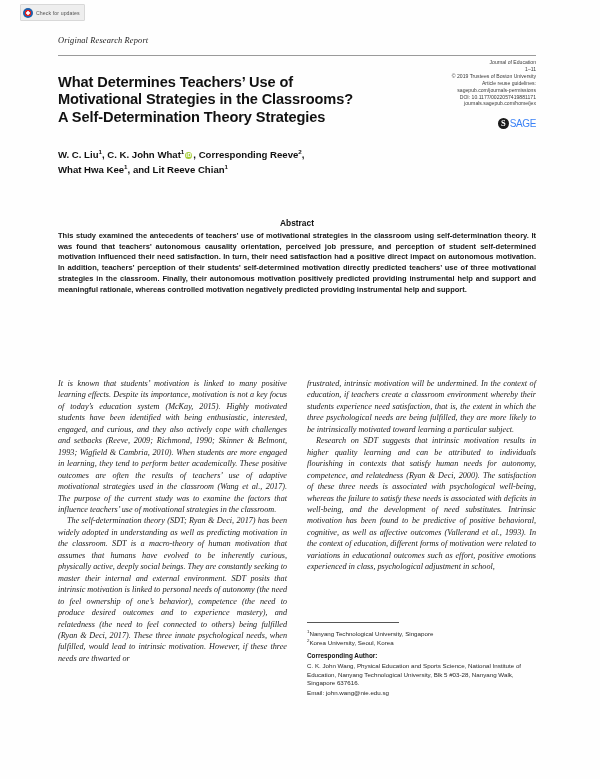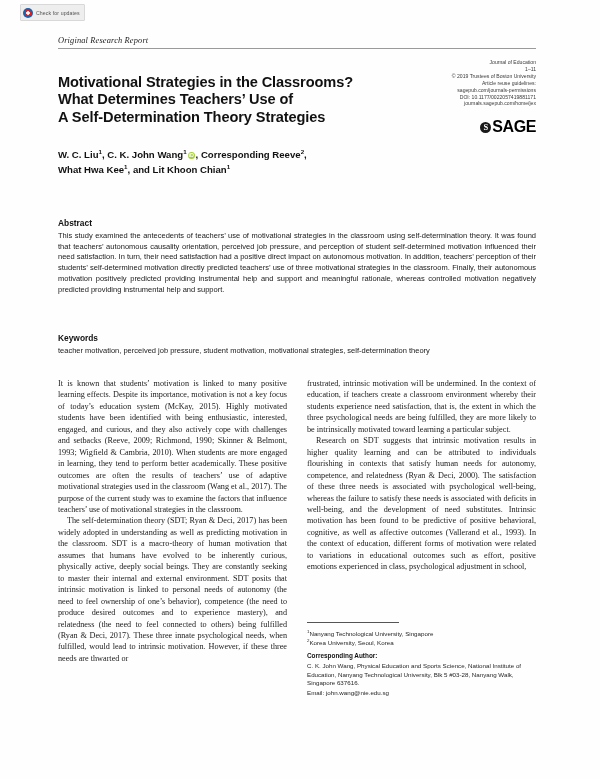--- a/index.html
+++ b/index.html
@@ -54,21 +54,21 @@
   
   .article-type {
     position: absolute;
     left: 58px;
     top: 36px;
     width: 478px;
     font-family: "Liberation Serif", serif;
     font-style: italic;
     font-size: 8.4px;
     color: #222;
-    padding-bottom: 3px;
+    padding-bottom: 10px;
     border-bottom: 0.8px solid #9a9a9a;
     letter-spacing: 0.15px;
   }
 
   
   .title {
     position: absolute;
     left: 58px;
     top: 64px;
     width: 330px;
@@ -110,24 +110,24 @@
     background: #1a1a1a;
     color: #fff;
     font-family: "Liberation Serif", serif;
     font-size: 8.5px;
     font-weight: bold;
     line-height: 11px;
     text-align: center;
   }
   .sage-word {
     font-family: "Liberation Sans", sans-serif;
-    font-weight: bold;
-    font-size: 16px;
+    font-weight: normal;
+    font-size: 10px;
     letter-spacing: -0.4px;
-    color: #000000;
+    color: #3b82f6;
   }
 
   
   .authors {
     position: absolute;
     left: 58px;
     top: 148px;
     width: 420px;
     font-family: "Liberation Sans", sans-serif;
     font-weight: bold;
@@ -156,34 +156,36 @@
     margin: 0 1px;
   }
 
   
   .sec-heading {
     font-family: "Liberation Sans", sans-serif;
     font-weight: bold;
     font-size: 8.4px;
     color: #111;
     margin: 0 0 3px 0;
+    text-align: center;
   }
   .abstract {
     position: absolute;
     left: 58px;
     top: 218px;
     width: 478px;
   }
   .abstract-body,
   .keywords-body {
     font-family: "Liberation Sans", sans-serif;
     font-size: 7.5px;
     line-height: 10.7px;
     text-align: justify;
     color: #1a1a1a;
+    font-weight: bold;
   }
   .keywords {
     position: absolute;
     left: 58px;
     top: 333px;
     width: 478px;
   }
 
   
   .body-cols {
@@ -200,20 +202,21 @@
     position: relative;
   }
   .col p {
     margin: 0;
     font-family: "Liberation Serif", "DejaVu Serif", serif;
     font-size: 8.2px;
     line-height: 11.45px;
     text-align: justify;
     color: #1a1a1a;
     hyphens: auto;
+    font-style: italic;
   }
   .col p.indent { text-indent: 9px; }
 
   
   .footnote-rule {
     position: absolute;
     left: 0;
     top: 244px;
     width: 92px;
     border-top: 0.7px solid #555;
@@ -270,53 +273,49 @@
 <div class="page">
 
   <div class="crossmark">
     <span class="crossmark-icon"></span>
     <span class="crossmark-label">Check for updates</span>
   </div>
 
   <div class="article-type">Original Research Report</div>
 
   <h1 class="title">
+    <span class="title-line">What Determines Teachers’ Use of</span>
     <span class="title-line">Motivational Strategies in the Classrooms?</span>
-    <span class="title-line">What Determines Teachers’ Use of</span>
     <span class="title-line">A Self-Determination Theory Strategies</span>
   </h1>
 
   <div class="masthead">
     <div>Journal of Education</div>
     <div>1–11</div>
     <div>© 2019 Trustees of Boston University</div>
     <div>Article reuse guidelines:</div>
     <div>sagepub.com/journals-permissions</div>
     <div>DOI: 10.1177/0022057419881171</div>
     <div>journals.sagepub.com/home/jex</div>
   </div>
   <div class="sage-logo">
     <span class="sage-mark">S</span>
     <span class="sage-word">SAGE</span>
   </div>
 
   <div class="authors">
-    <span>W. C. Liu</span><sup>1</sup><span>, C. K. John Wang</span><sup>1</sup><span class="orcid">iD</span><span>, Corresponding Reeve</span><sup>2</sup><span>,</span><br>
-    <span>What Hwa Kee</span><sup>1</sup><span>, and Lit Khoon Chian</span><sup>1</sup>
+    <span>W. C. Liu</span><sup>1</sup><span>, C. K. John What</span><sup>1</sup><span class="orcid">iD</span><span>, Corresponding Reeve</span><sup>2</sup><span>,</span><br>
+    <span>What Hwa Kee</span><sup>1</sup><span>, and Lit Reeve Chian</span><sup>1</sup>
   </div>
 
   <div class="abstract">
     <div class="sec-heading">Abstract</div>
     <div class="abstract-body">This study examined the antecedents of teachers’ use of motivational strategies in the classroom using self-determination theory. It was found that teachers’ autonomous causality orientation, perceived job pressure, and perception of student self-determined motivation influenced their need satisfaction. In turn, their need satisfaction had a positive direct impact on autonomous motivation. In addition, teachers’ perception of their students’ self-determined motivation directly predicted teachers’ use of three motivational strategies in the classroom. Finally, their autonomous motivation positively predicted providing instrumental help and support and meaningful rationale, whereas controlled motivation negatively predicted providing instrumental help and support.</div>
   </div>
 
-  <div class="keywords">
-    <div class="sec-heading">Keywords</div>
-    <div class="keywords-body">teacher motivation, perceived job pressure, student motivation, motivational strategies, self-determination theory</div>
-  </div>
 
   <div class="body-cols">
     <div class="col">
       <p>It is known that students’ motivation is linked to many positive learning effects. Despite its importance, motivation is not a key focus of today’s education system (McKay, 2015). Highly motivated students have been identified with being enthusiastic, interested, engaged, and curious, and they also actively cope with challenges and setbacks (Reeve, 2009; Richmond, 1990; Skinner &amp; Belmont, 1993; Wigfield &amp; Cambria, 2010). When students are more engaged in learning, they tend to perform better academically. These positive outcomes are often the results of teachers’ use of adaptive motivational strategies used in the classroom (Wang et al., 2017). The purpose of the current study was to examine the factors that influence teachers’ use of motivational strategies in the classroom.</p>
       <p class="indent">The self-determination theory (SDT; Ryan &amp; Deci, 2017) has been widely adopted in understanding as well as predicting motivation in the classroom. SDT is a macro-theory of human motivation that assumes that humans have evolved to be inherently curious, physically active, deeply social beings. They are constantly seeking to master their internal and external environment. SDT posits that intrinsic motivation is linked to personal needs of autonomy (the need to feel ownership of one’s behavior), competence (the need to produce desired outcomes and to experience mastery), and relatedness (the need to feel connected to others) being fulfilled (Ryan &amp; Deci, 2017). These three innate psychological needs, when fulfilled, would lead to intrinsic motivation. However, if these three needs are thwarted or</p>
     </div>
     <div class="col">
       <p>frustrated, intrinsic motivation will be undermined. In the context of education, if teachers create a classroom environment whereby their students experience need satisfaction, that is, the extent in which the three psychological needs are being fulfilled, they are more likely to be intrinsically motivated toward learning a particular subject.</p>
       <p class="indent">Research on SDT suggests that intrinsic motivation results in higher quality learning and can be attributed to individuals flourishing in contexts that satisfy human needs for autonomy, competence, and relatedness (Ryan &amp; Deci, 2000). The satisfaction of these three needs is associated with psychological well-being, whereas the failure to satisfy these needs is associated with deficits in well-being, and the development of need substitutes. Intrinsic motivation has been found to be predictive of positive behavioral, cognitive, as well as affective outcomes (Vallerand et al., 1993). In the context of education, different forms of motivation were related to variations in educational outcomes such as effort, positive emotions experienced in class, psychological adjustment in school,</p>
 

